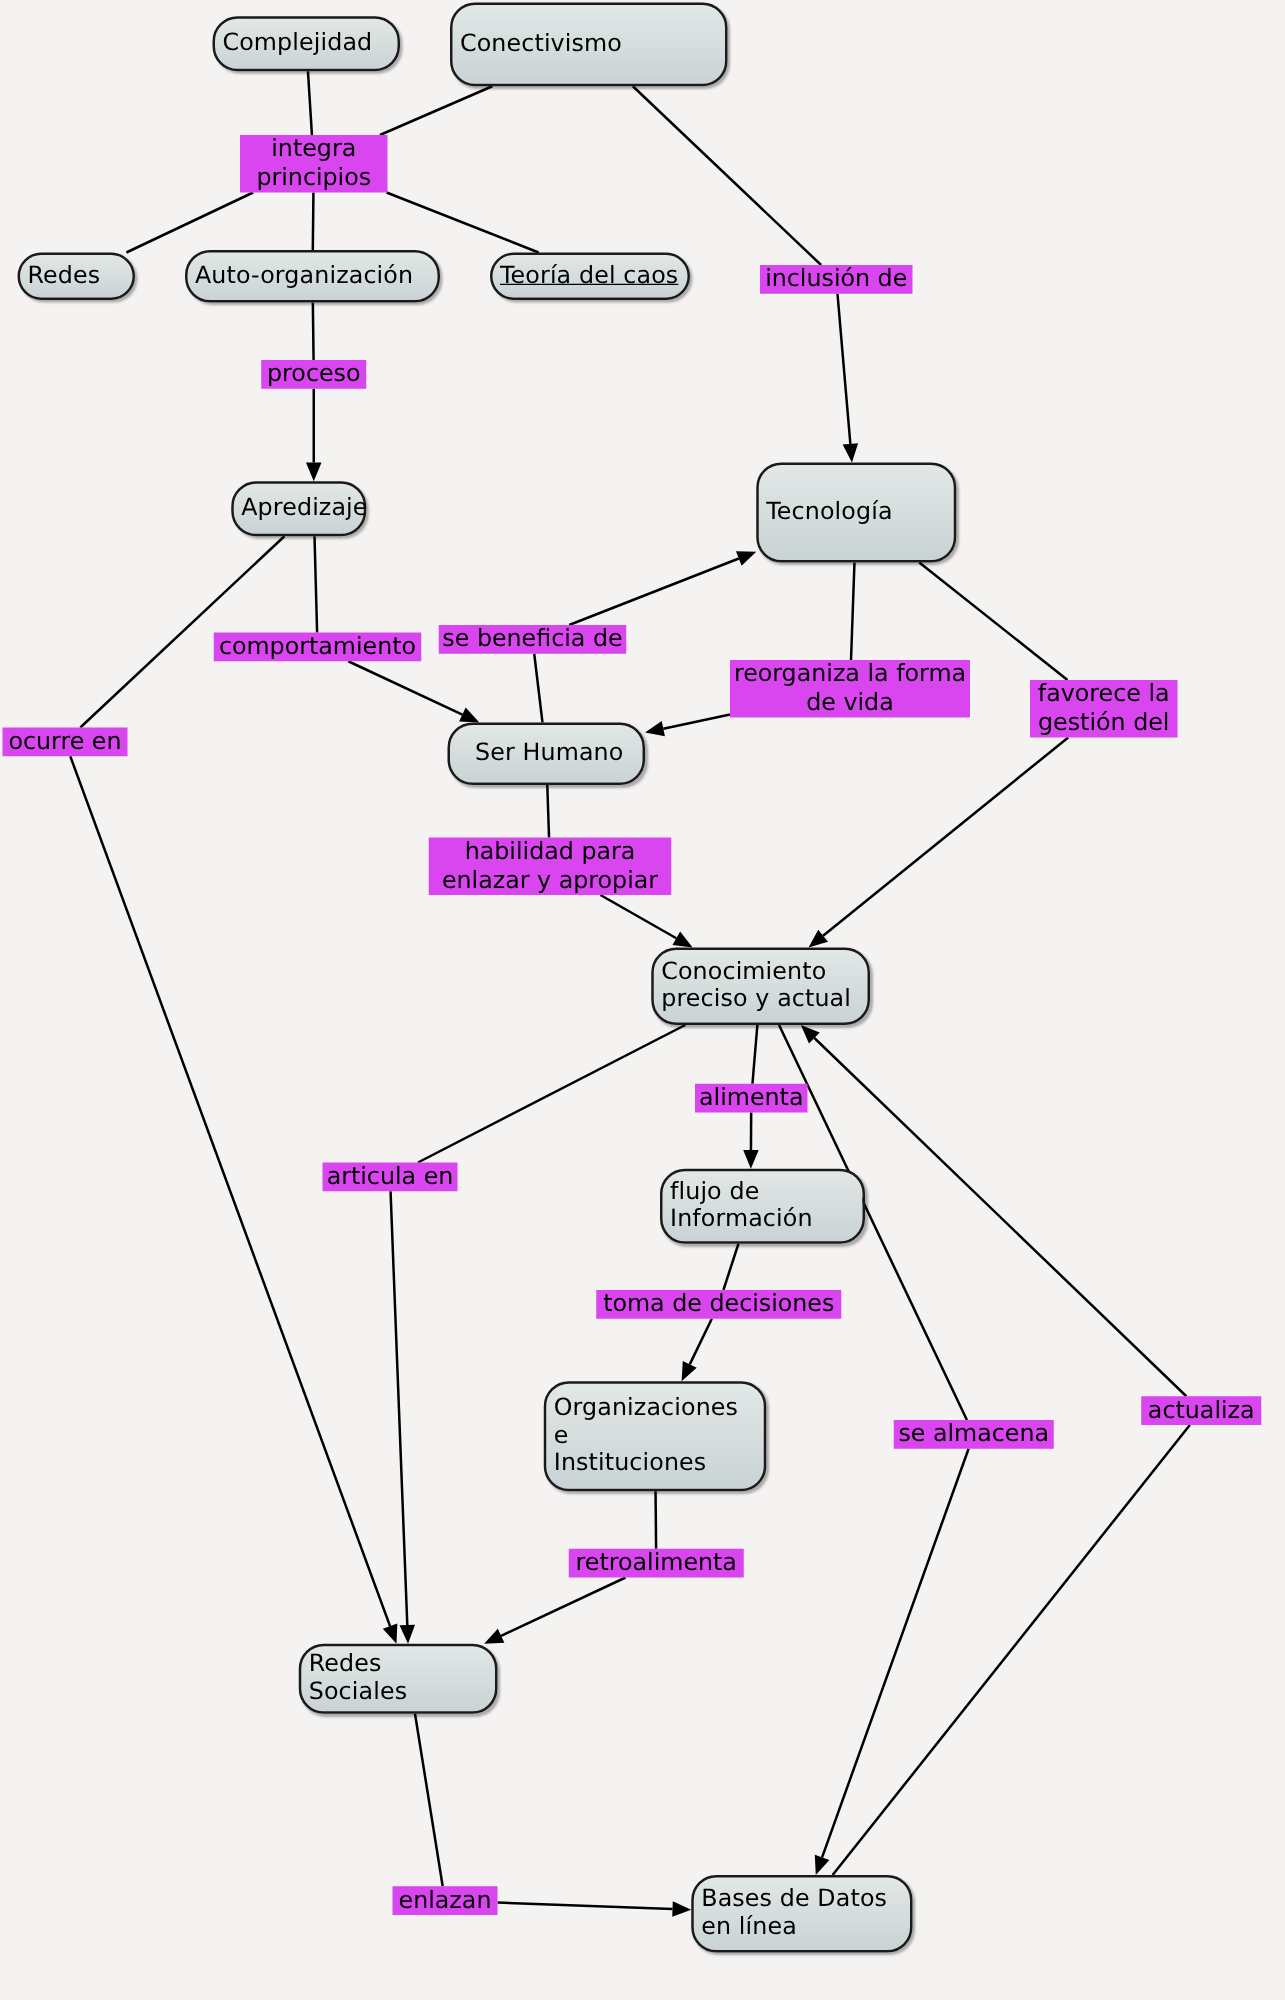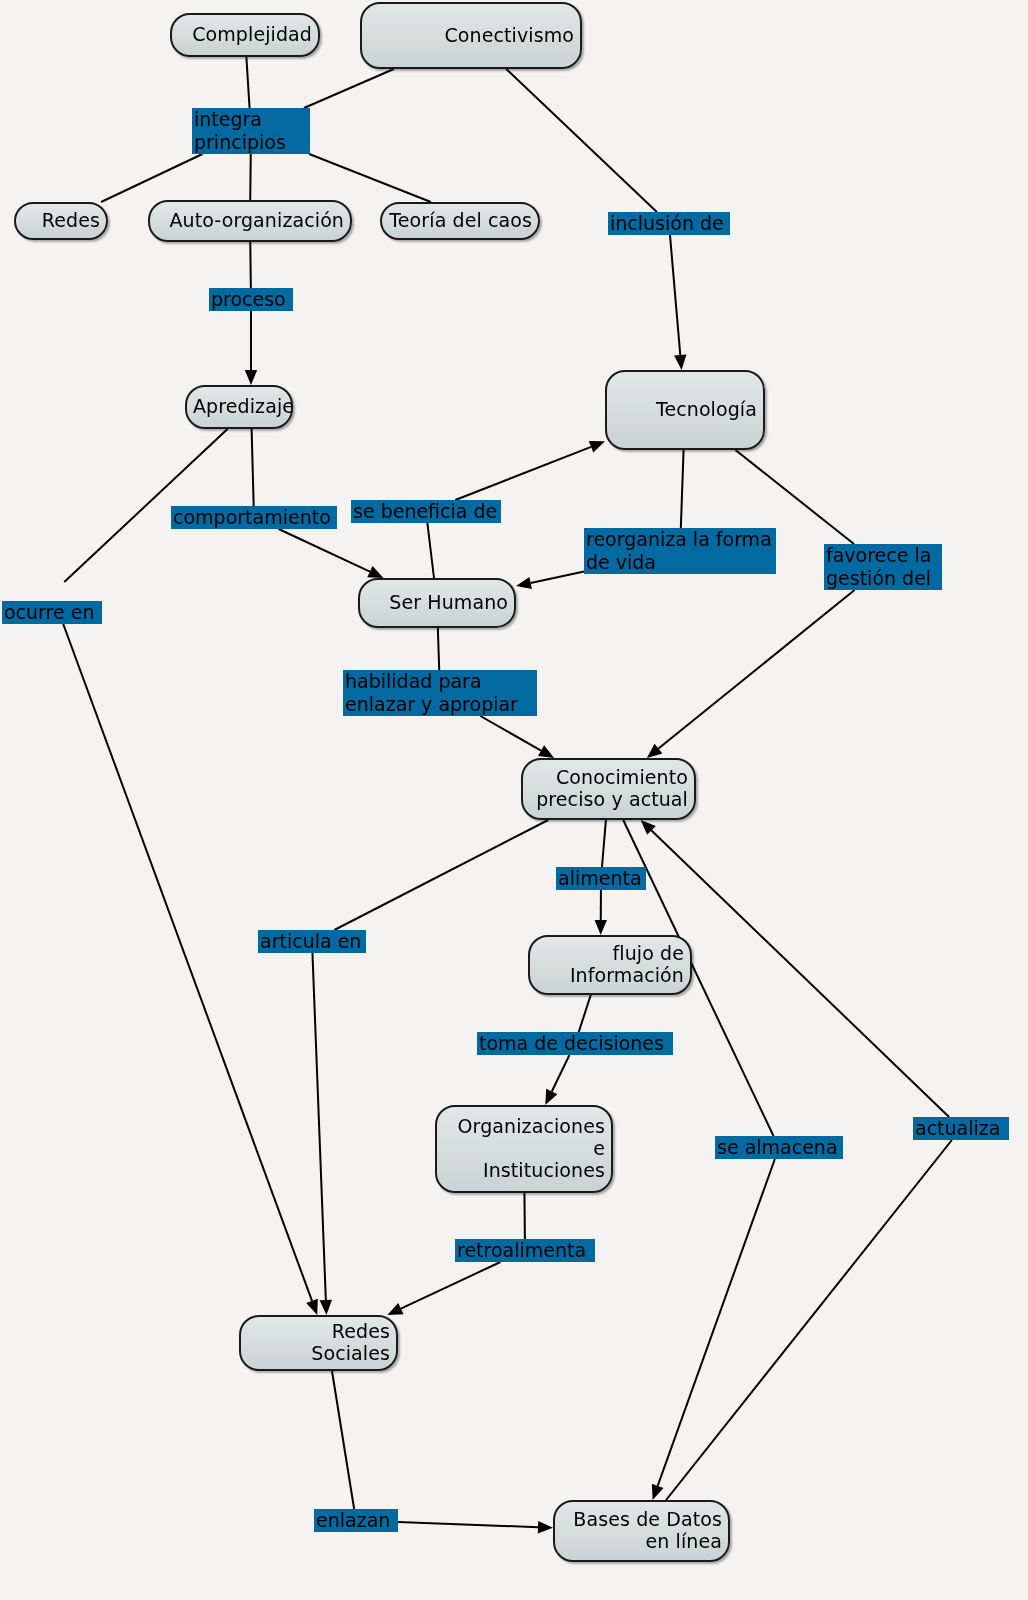--- a/index.html
+++ b/index.html
@@ -23,41 +23,41 @@
     width: 1028px;
     height: 1600px;
     pointer-events: none;
   }
   .node {
     position: absolute;
     box-sizing: border-box;
     display: flex;
     align-items: center;
     justify-content: center;
-    text-align: right;
+    text-align: left;
     border: 2px solid #1a1a1a;
     border-radius: 20px;
     background: linear-gradient(180deg, #e2e7e7 0%, #d7dede 45%, #c9d3d5 100%);
     box-shadow: 2px 2px 2px rgba(0,0,0,0.30);
     color: #000;
     font-size: 19px;
     line-height: 1.15;
     letter-spacing: 0.1px;
     padding: 2px 6px;
     z-index: 3;
   }
   .node span { display: block; width: 100%; }
   .elabel {
     position: absolute;
     box-sizing: border-box;
-    text-align: left;
+    text-align: center;
     color: #000;
     font-size: 19px;
     line-height: 1.22;
-    background: #0369a1;
+    background: #d946ef;
     z-index: 2;
     white-space: pre-line;
     padding: 0 2px;
   }
 </style>
 </head>
 <body>
 
 <div id="canvas">
   <svg id="edges" viewBox="0 0 1028 1600" width="1028" height="1600">
@@ -188,21 +188,21 @@
       </div>
       <div class="node" style="left: 360px; top: 2px; width: 222px; height: 67px;">
         <span style="white-space: pre-line;">Conectivismo</span>
       </div>
       <div class="node" style="left: 14px; top: 202px; width: 94px; height: 38px;">
         <span style="white-space: pre-line;">Redes</span>
       </div>
       <div class="node" style="left: 148px; top: 200px; width: 204px; height: 42px;">
         <span style="white-space: pre-line;">Auto-organización</span>
       </div>
-      <div class="node" style="left: 380px; top: 202px; width: 160px; height: 38px;">
+      <div class="node" style="left: 392px; top: 202px; width: 160px; height: 38px; text-decoration: underline;">
         <span style="white-space: pre-line;">Teoría del caos</span>
       </div>
       <div class="node" style="left: 605px; top: 370px; width: 160px; height: 80px;">
         <span style="white-space: pre-line;">Tecnología</span>
       </div>
       <div class="node" style="left: 185px; top: 385px; width: 108px; height: 44px;">
         <span style="white-space: pre-line;">Apredizaje</span>
       </div>
       <div class="node" style="left: 358px; top: 578px; width: 158px; height: 50px; padding-left: 20px;">
         <span style="white-space: pre-line;">Ser Humano</span>
@@ -232,21 +232,21 @@
       <div class="elabel" style="left: 192px; top: 108px; width: 118px;">integra
 principios</div>
       <div class="elabel" style="left: 608px; top: 212px; width: 122px;">inclusión de</div>
       <div class="elabel" style="left: 209px; top: 288px; width: 84px;">proceso</div>
       <div class="elabel" style="left: 171px; top: 506px; width: 166px;">comportamiento</div>
       <div class="elabel" style="left: 351px; top: 500px; width: 150px;">se beneficia de</div>
       <div class="elabel" style="left: 584px; top: 528px; width: 192px;">reorganiza la forma
 de vida</div>
       <div class="elabel" style="left: 824px; top: 544px; width: 118px;">favorece la
 gestión del</div>
-      <div class="elabel" style="left: 2px; top: 582px; width: 100px; margin-top: 19px;">ocurre en</div>
+      <div class="elabel" style="left: 2px; top: 582px; width: 100px;">ocurre en</div>
       <div class="elabel" style="left: 343px; top: 670px; width: 194px;">habilidad para
 enlazar y apropiar</div>
       <div class="elabel" style="left: 556px; top: 867px; width: 90px;">alimenta</div>
       <div class="elabel" style="left: 258px; top: 930px; width: 108px;">articula en</div>
       <div class="elabel" style="left: 477px; top: 1032px; width: 196px;">toma de decisiones</div>
       <div class="elabel" style="left: 715px; top: 1136px; width: 128px;">se almacena</div>
       <div class="elabel" style="left: 913px; top: 1117px; width: 96px;">actualiza</div>
       <div class="elabel" style="left: 455px; top: 1239px; width: 140px;">retroalimenta</div>
       <div class="elabel" style="left: 314px; top: 1509px; width: 84px;">enlazan</div>
     </div>

